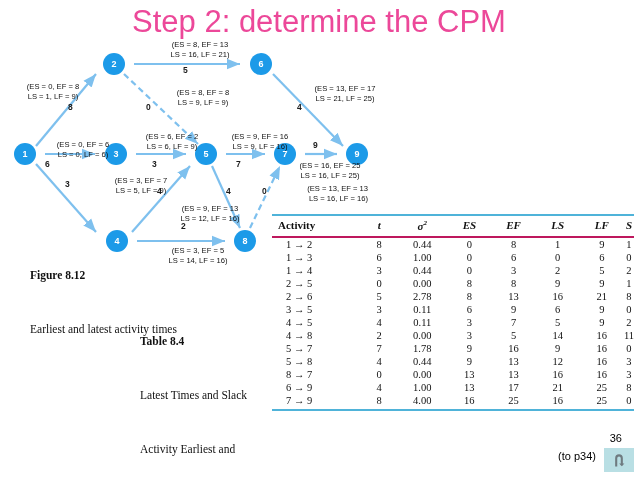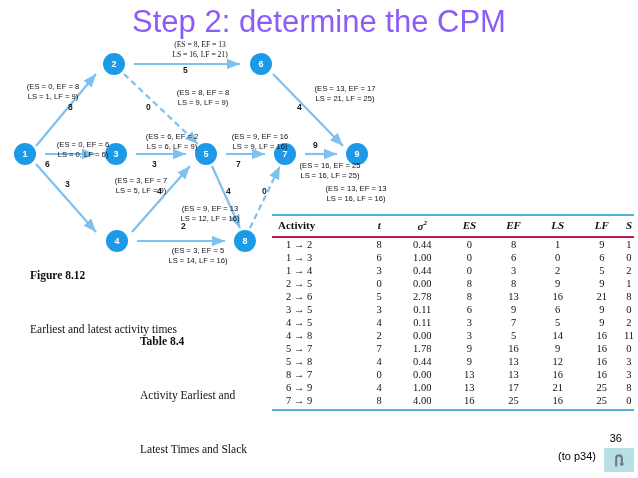--- a/index.html
+++ b/index.html
@@ -5,21 +5,21 @@
   html,body{margin:0;padding:0;}
   body{
     width:638px;height:478px;background:#ffffff;overflow:hidden;position:relative;
     font-family:"Liberation Sans", sans-serif;
   }
   #slide{position:absolute;left:0;top:0;width:638px;height:478px;}
 
   .title{
     position:absolute;left:0;top:4px;width:638px;text-align:center;
     font-family:"Liberation Sans", sans-serif;
-    font-size:31px;font-weight:400;color:#8b5cf6;letter-spacing:0px;
+    font-size:31px;font-weight:400;color:#ec4899;letter-spacing:0px;
   }
 
   
   #diagram{position:absolute;left:0px;top:36px;width:400px;height:230px;}
   #diagram svg{position:absolute;left:0;top:0;}
 
   .nodelbl{
     position:absolute;font-family:"Liberation Sans", sans-serif;
     font-size:9px;font-weight:bold;color:#ffffff;text-align:center;
     width:20px;line-height:20px;pointer-events:none;
@@ -161,21 +161,21 @@
       <div>LS = 1, LF = 9)</div>
     </div>
     <div class="esef" style="left:38px;top:104px;width:90px;">
       <div>(ES = 0, EF = 6</div>
       <div>LS = 0, LF = 6)</div>
     </div>
     <div class="esef" style="left:158px;top:52px;width:90px;">
       <div>(ES = 8, EF = 8</div>
       <div>LS = 9, LF = 9)</div>
     </div>
-    <div class="esef" style="left:150px;top:4px;width:100px;font-family:Liberation Serif, serif;">
+    <div class="esef" style="left:150px;top:4px;width:100px;">
       <div>(ES = 8, EF = 13</div>
       <div>LS = 16, LF = 21)</div>
     </div>
     <div class="esef" style="left:126px;top:96px;width:92px;">
       <div>(ES = 6, EF = 2</div>
       <div>LS = 6, LF = 9)</div>
     </div>
     <div class="esef" style="left:95px;top:140px;width:92px;">
       <div>(ES = 3, EF = 7</div>
       <div>LS = 5, LF = 9)</div>
@@ -185,43 +185,43 @@
       <div>LS = 14, LF = 16)</div>
     </div>
     <div class="esef" style="left:212px;top:96px;width:96px;">
       <div>(ES = 9, EF = 16</div>
       <div>LS = 9, LF = 16)</div>
     </div>
     <div class="esef" style="left:160px;top:168px;width:100px;">
       <div>(ES = 9, EF = 13</div>
       <div>LS = 12, LF = 16)</div>
     </div>
-    <div class="esef" style="left:268px;top:148px;width:100px;text-align:center;margin-left:38px;">
+    <div class="esef" style="left:268px;top:148px;width:100px;text-align:right;">
       <div>(ES = 13, EF = 13</div>
       <div>LS = 16, LF = 16)</div>
     </div>
     <div class="esef" style="left:295px;top:48px;width:100px;">
       <div>(ES = 13, EF = 17</div>
       <div>LS = 21, LF = 25)</div>
     </div>
     <div class="esef" style="left:280px;top:125px;width:100px;">
       <div>(ES = 16, EF = 25</div>
       <div>LS = 16, LF = 25)</div>
     </div>
   </div>
 
   <div class="figcap" style="left:30px;top:268px;width:250px;">
     <span class="b">Figure 8.12</span>
     <span class="n">Earliest and latest activity times</span>
   </div>
 
   <div class="figcap" style="left:140px;top:334px;width:148px;">
     <span class="b">Table 8.4</span>
+    <span class="n">Latest Times and Slack</span>
     <span class="n">Activity Earliest and</span>
-    <span class="n">Latest Times and Slack</span>
   </div>
 
   <div id="tablewrap">
     <table class="t84">
       <thead>
         <tr>
           <th class="actcol" style="width:86px;">Activity</th>
           <th style="width:38px;">t</th>
           <th style="width:52px;"><span>σ</span><span class="sup">2</span></th>
           <th style="width:46px;">ES</th>

